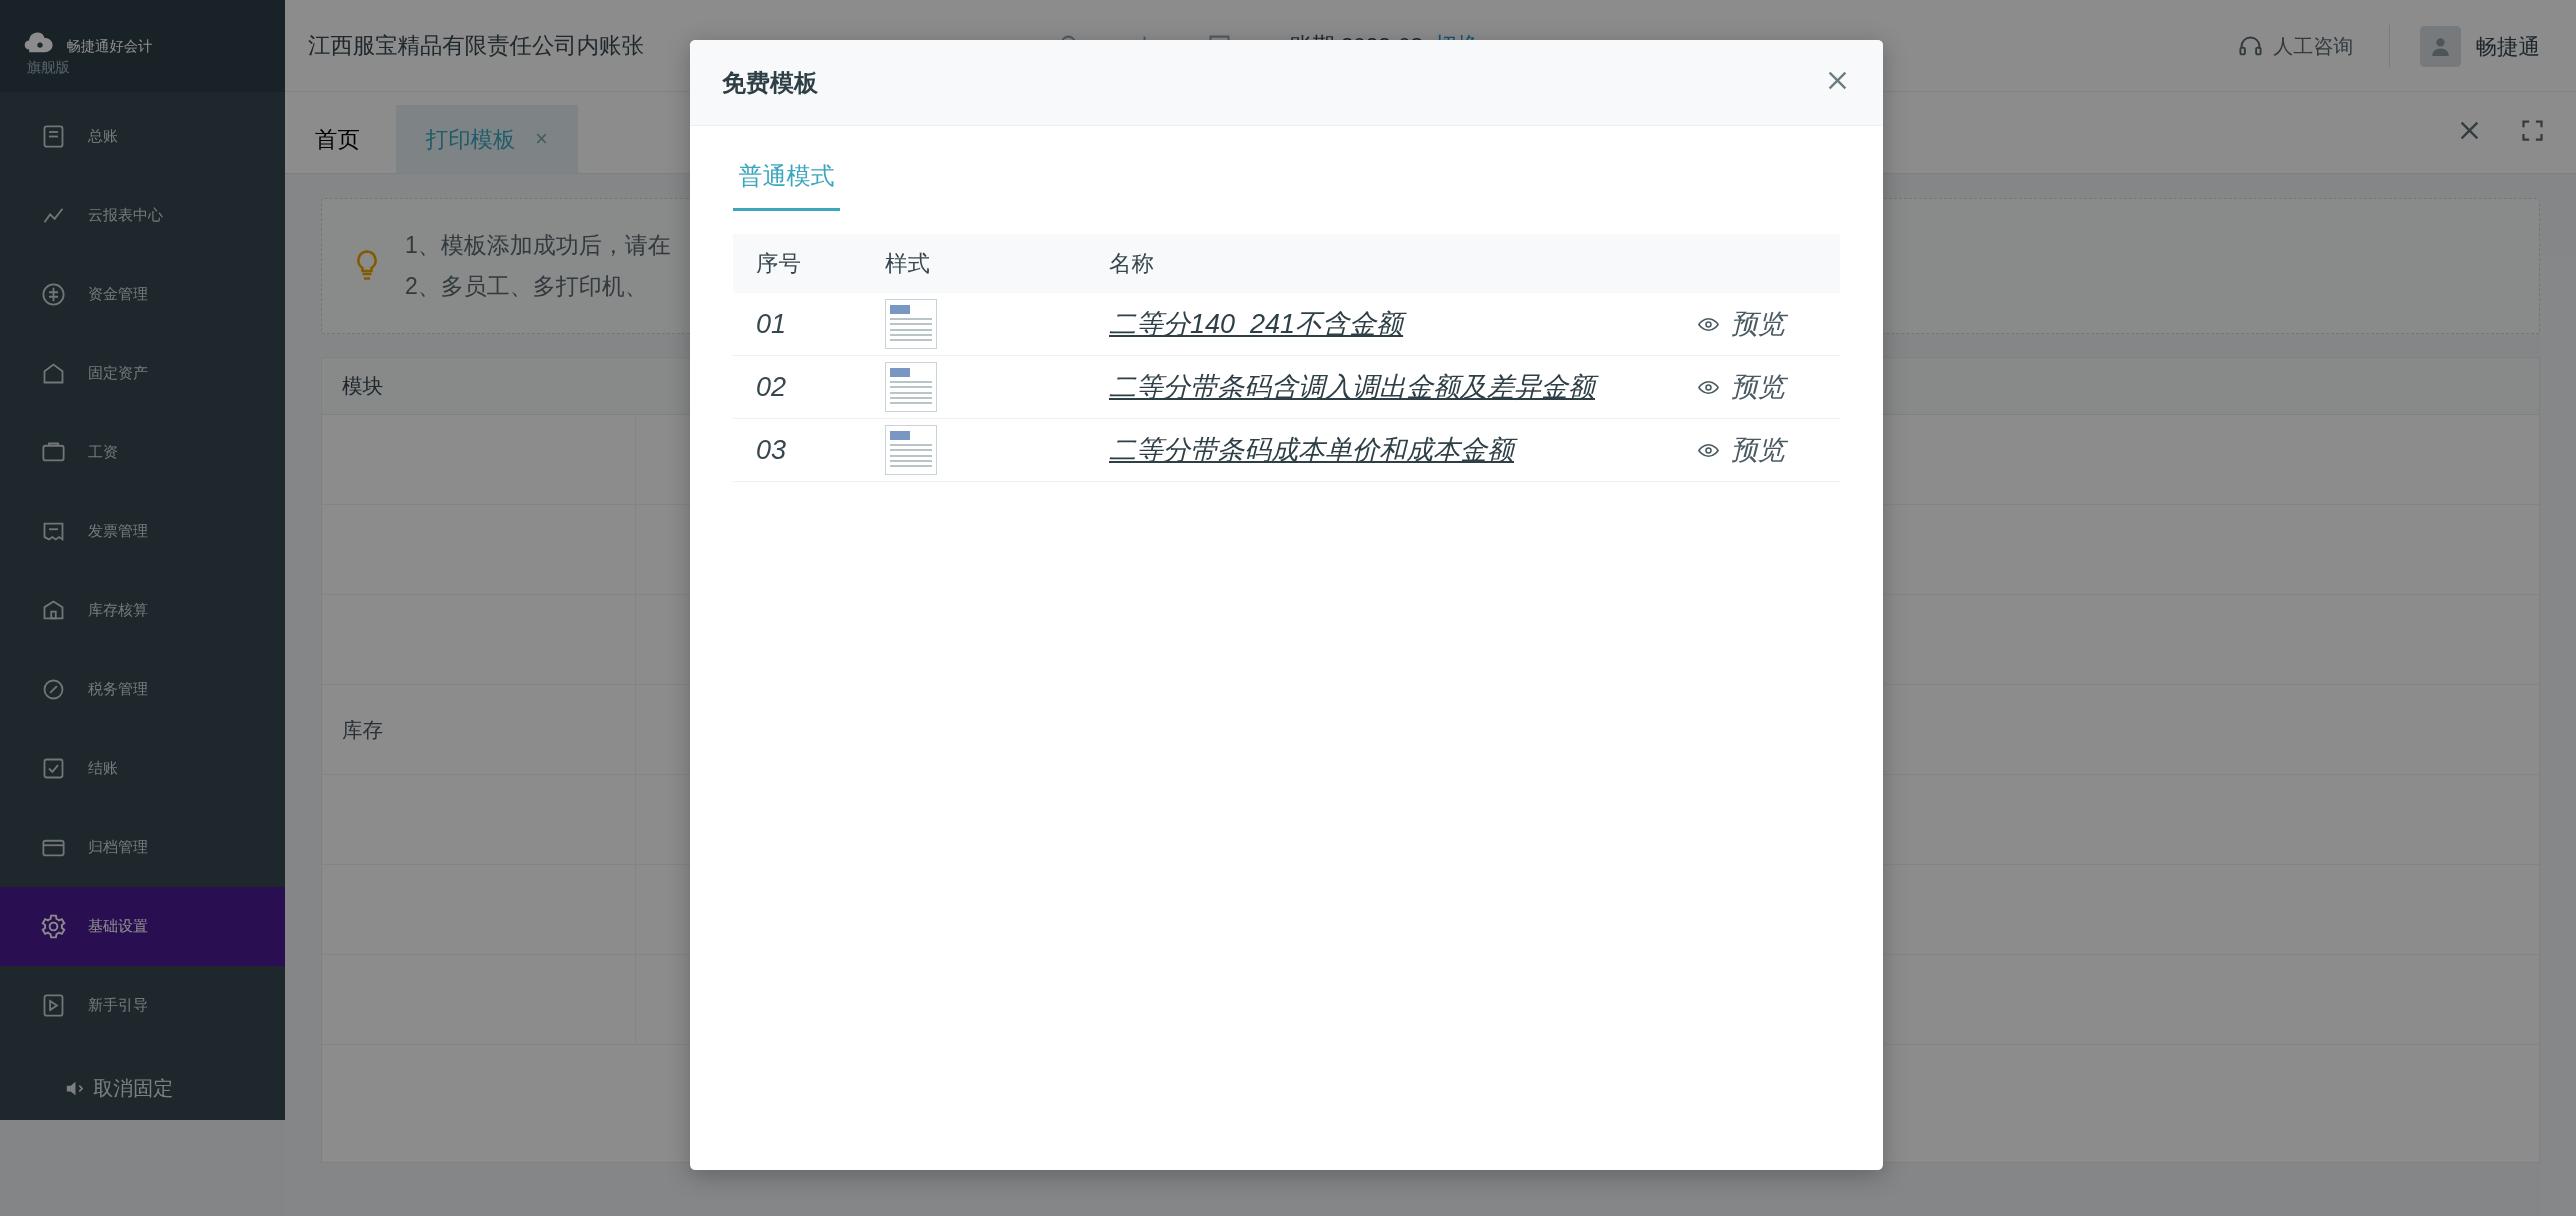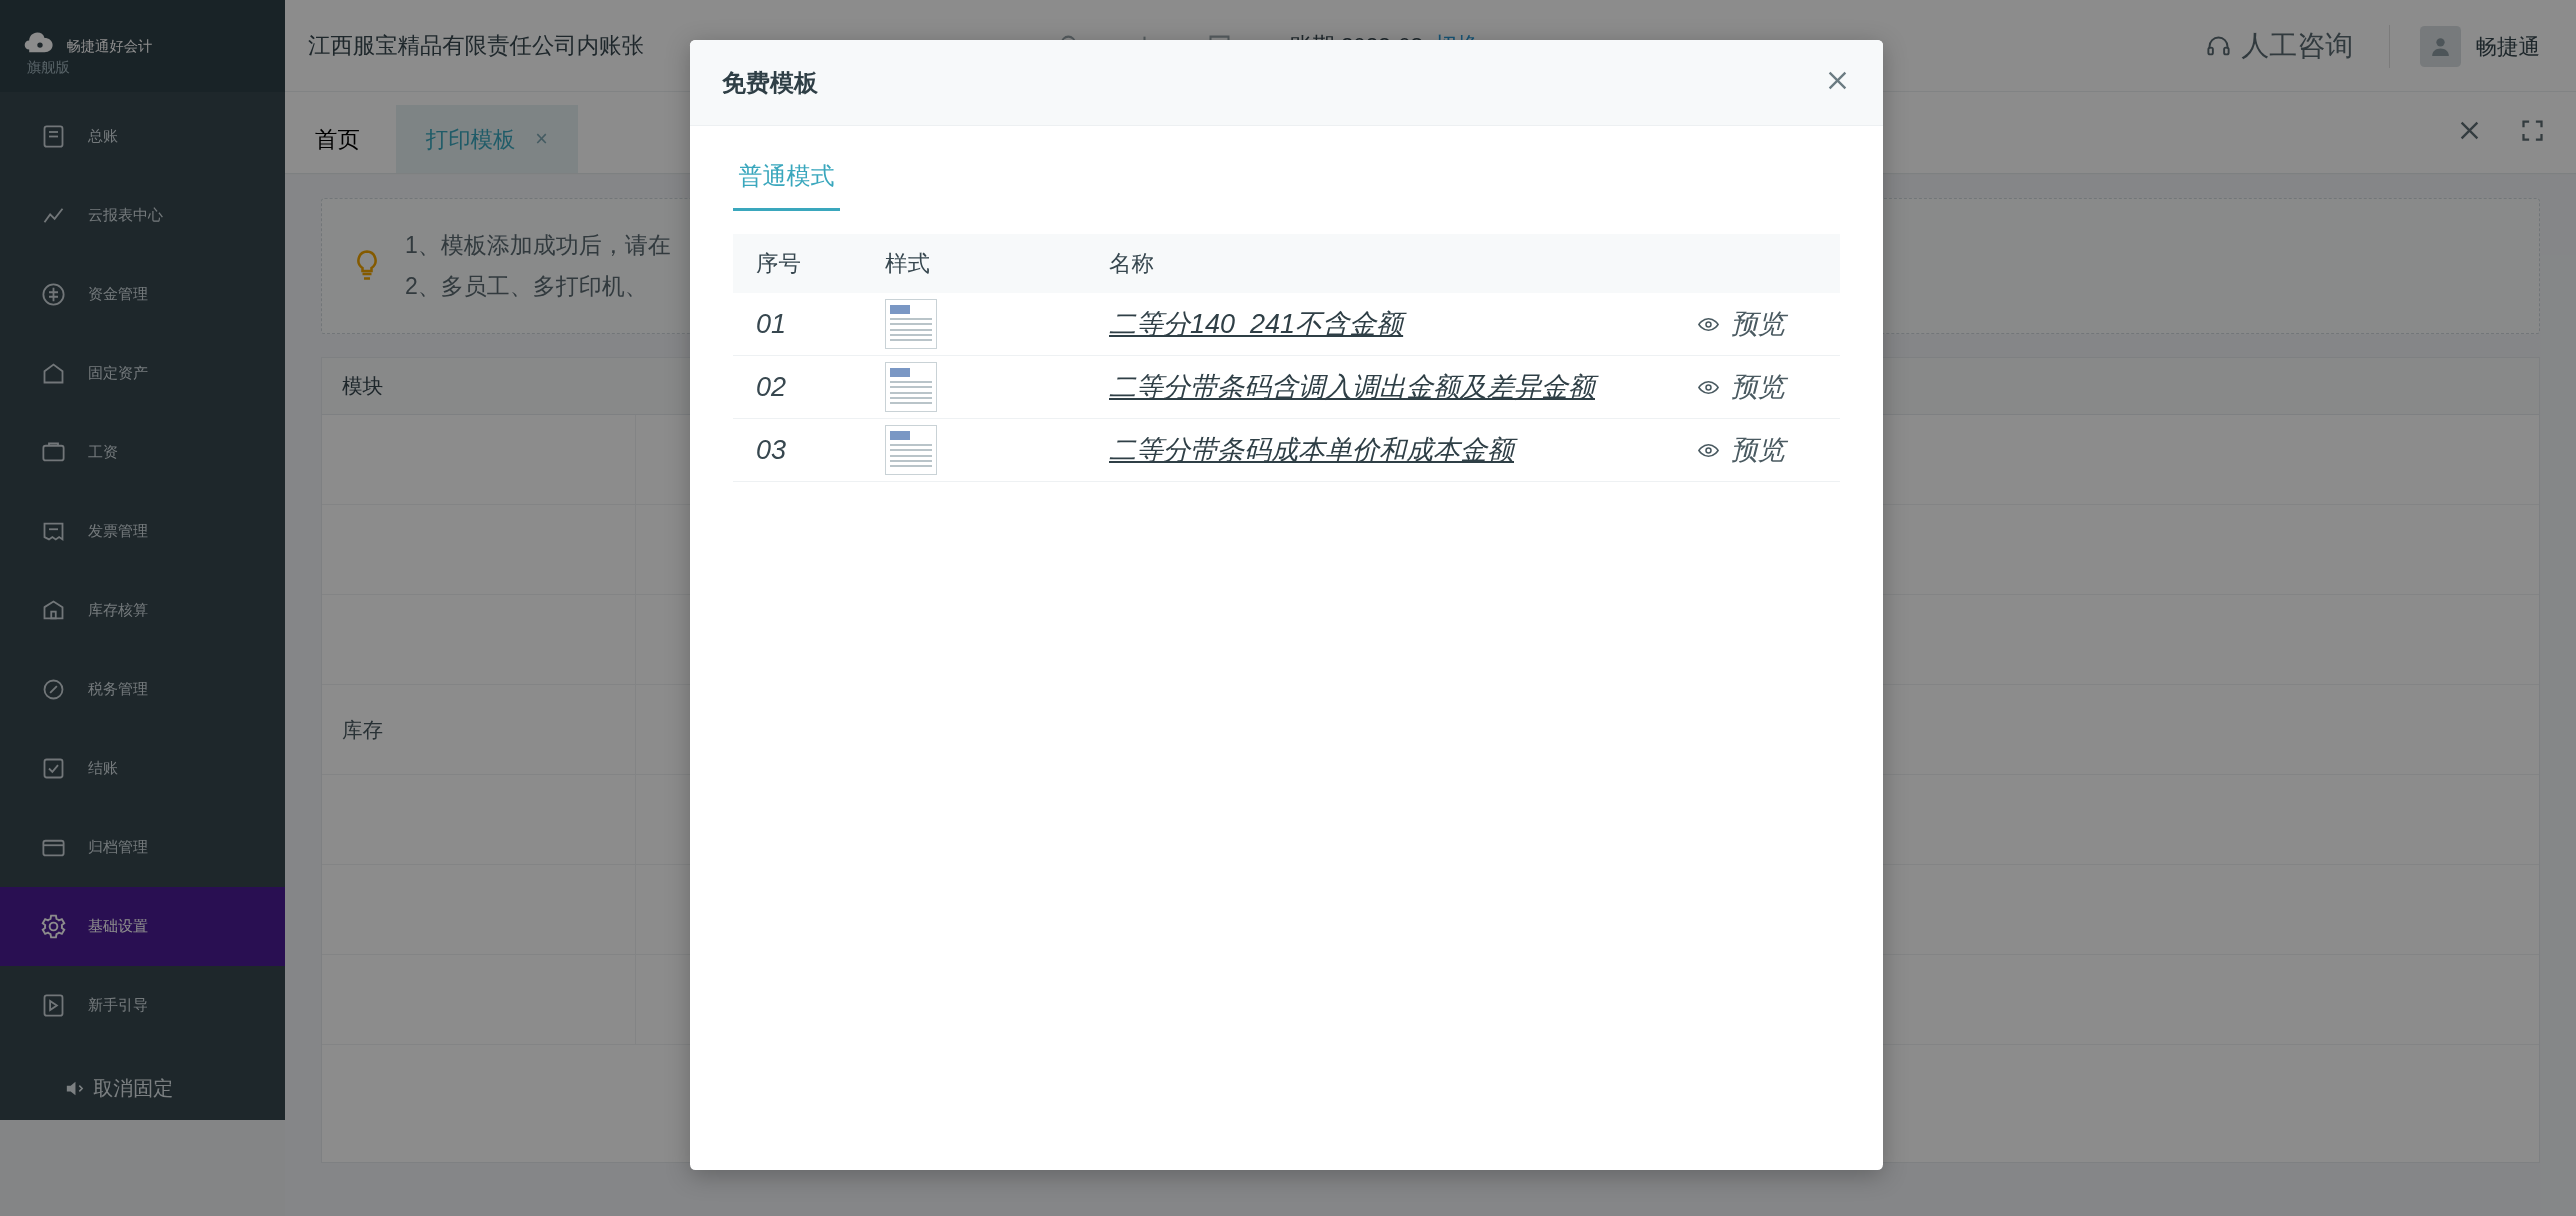--- a/index.html
+++ b/index.html
@@ -96,21 +96,21 @@
     font-size: 22.4px; color: #37474f;
     margin-left: 9px; white-space: nowrap;
   }
   .period .blue { color: #2b9ad6; margin-left: 5.4px; }
   .top-right {
     position: absolute; right: 36px; top: 0;
     height: 92px; display: flex; align-items: center;
   }
   .support {
     display: flex; align-items: center;
-    font-size: 28px; color: #5a6a72;
+    font-size: 20px; color: #5a6a72;
     margin-right: 36px;
   }
   .support .ico { margin-right: 9px; display:flex; }
   .divider-v {
     width: 0.9px; height: 43px; background: #e0e0e0; margin-right: 30px;
   }
   .avatar {
     width: 41px; height: 41px; border-radius: 4.5px;
     background: #d9dfe2;
     display: flex; align-items: center; justify-content: center;

